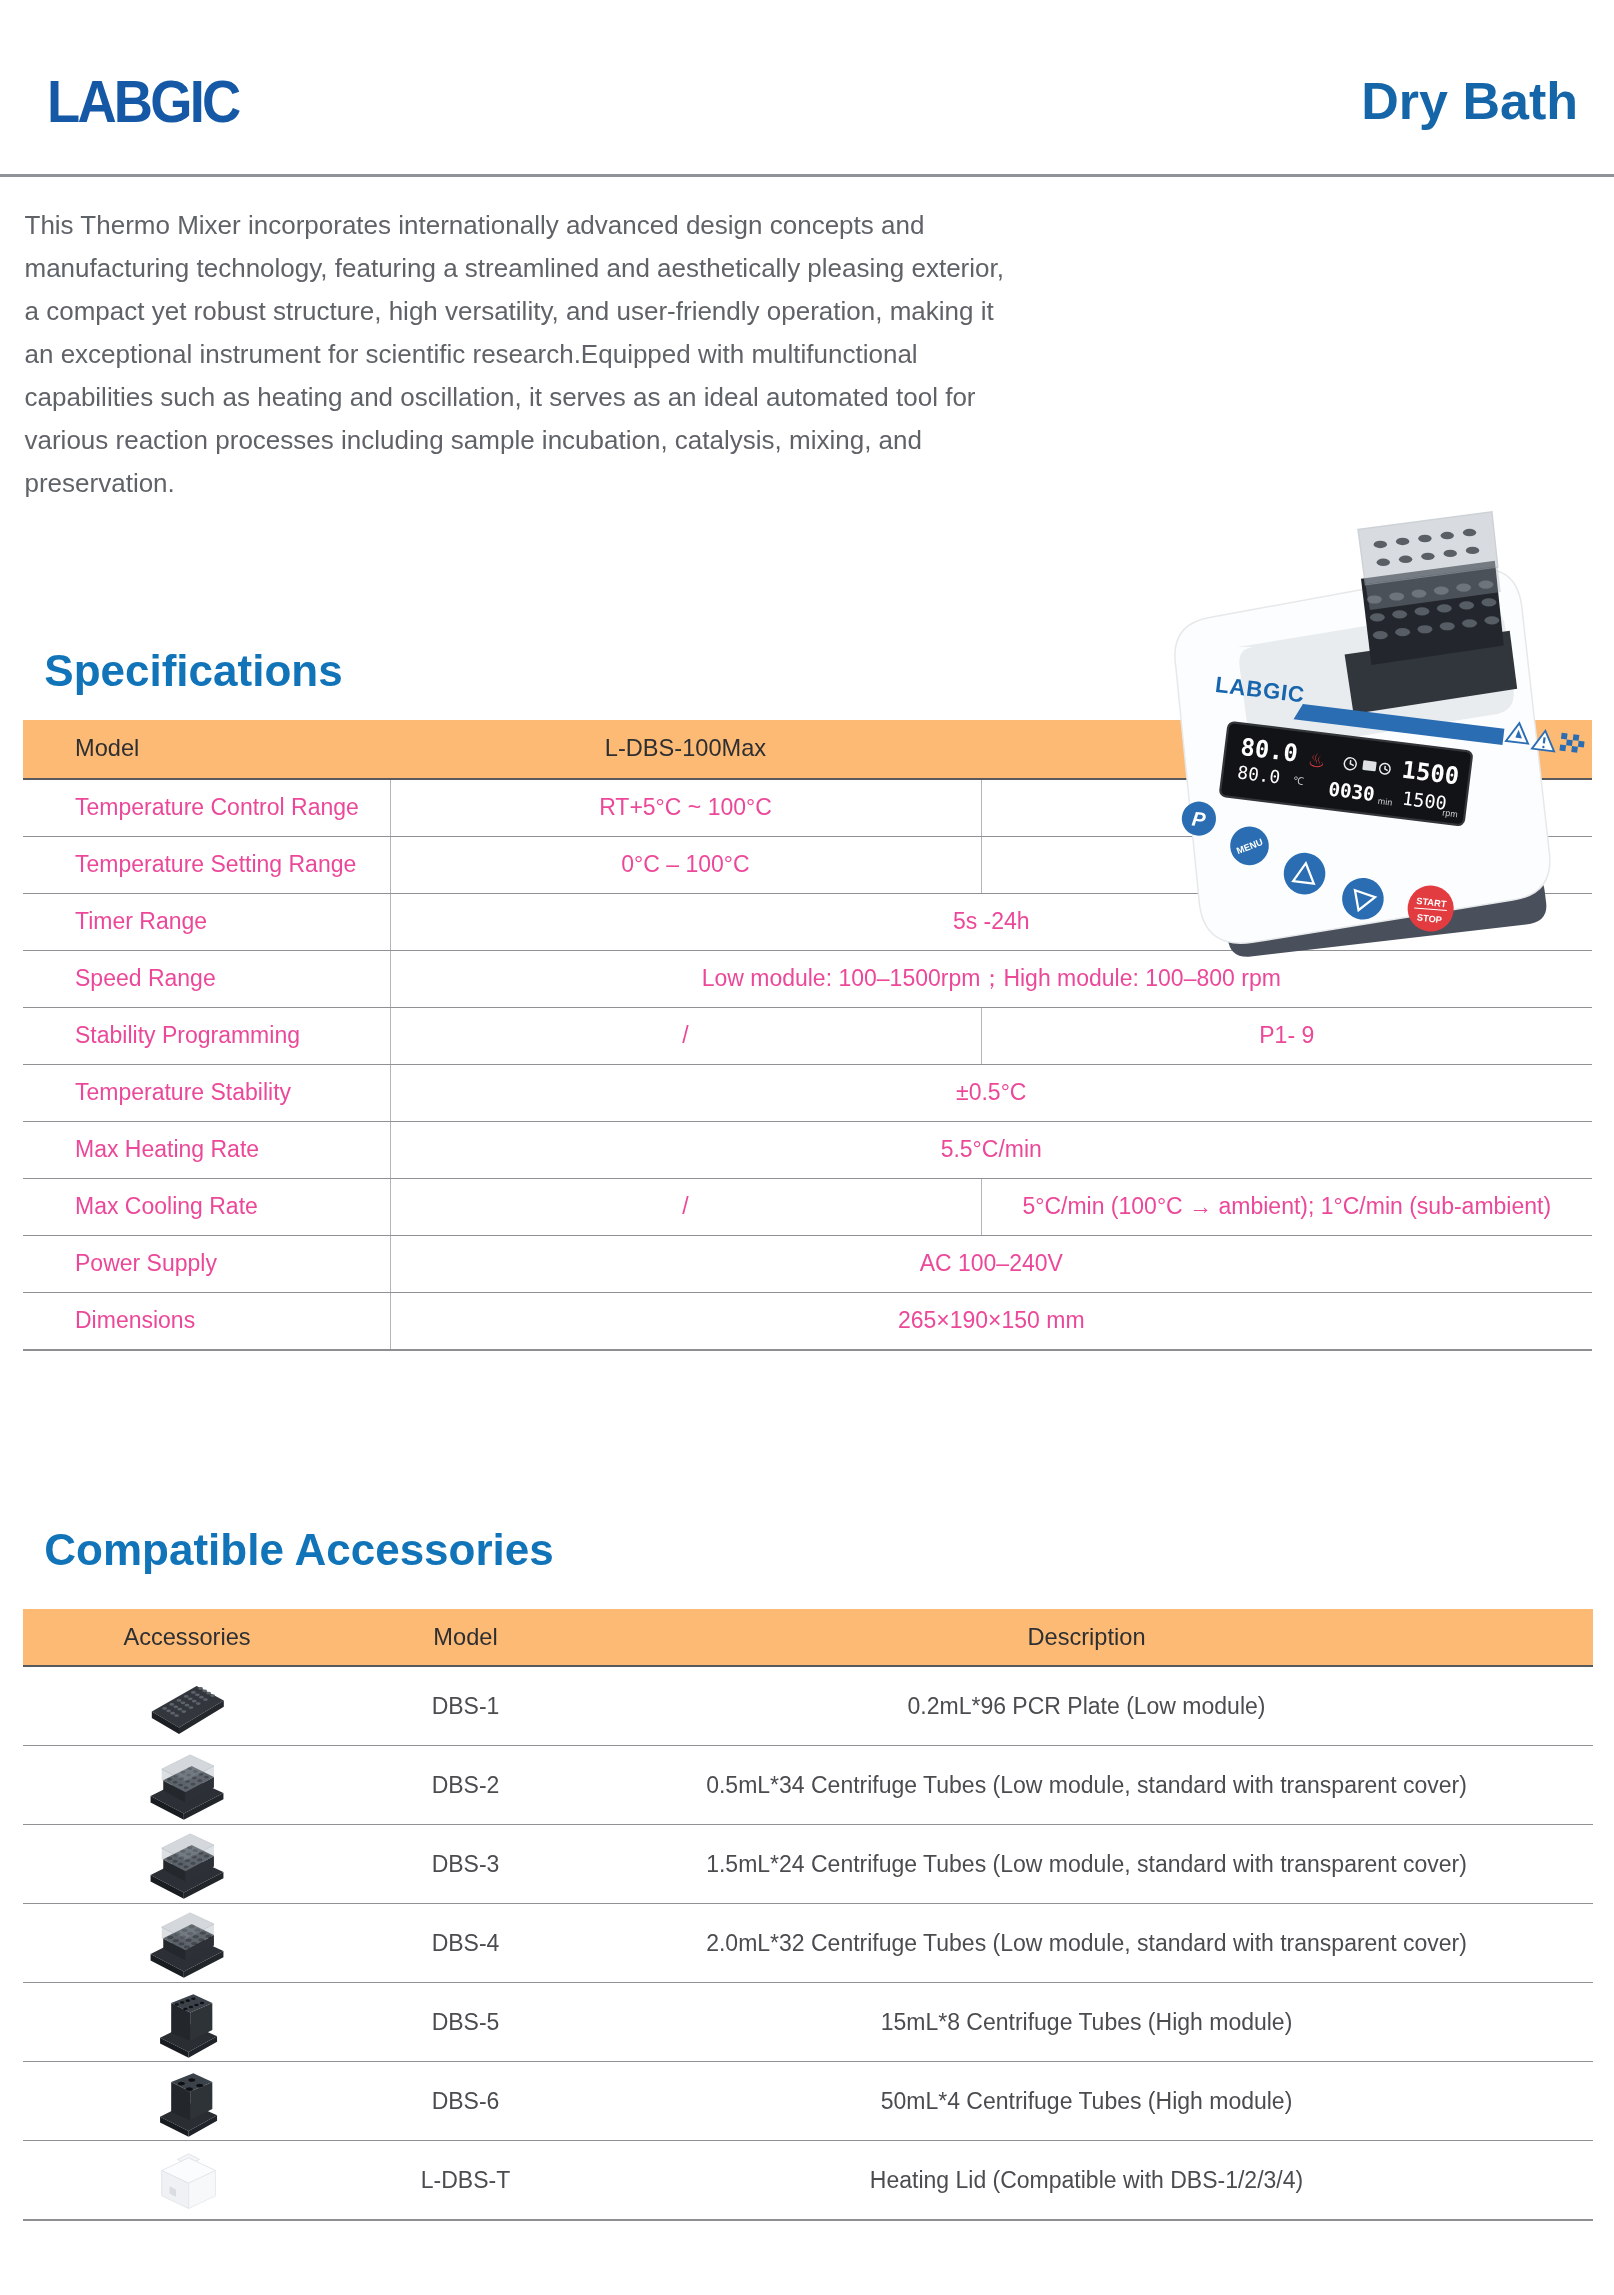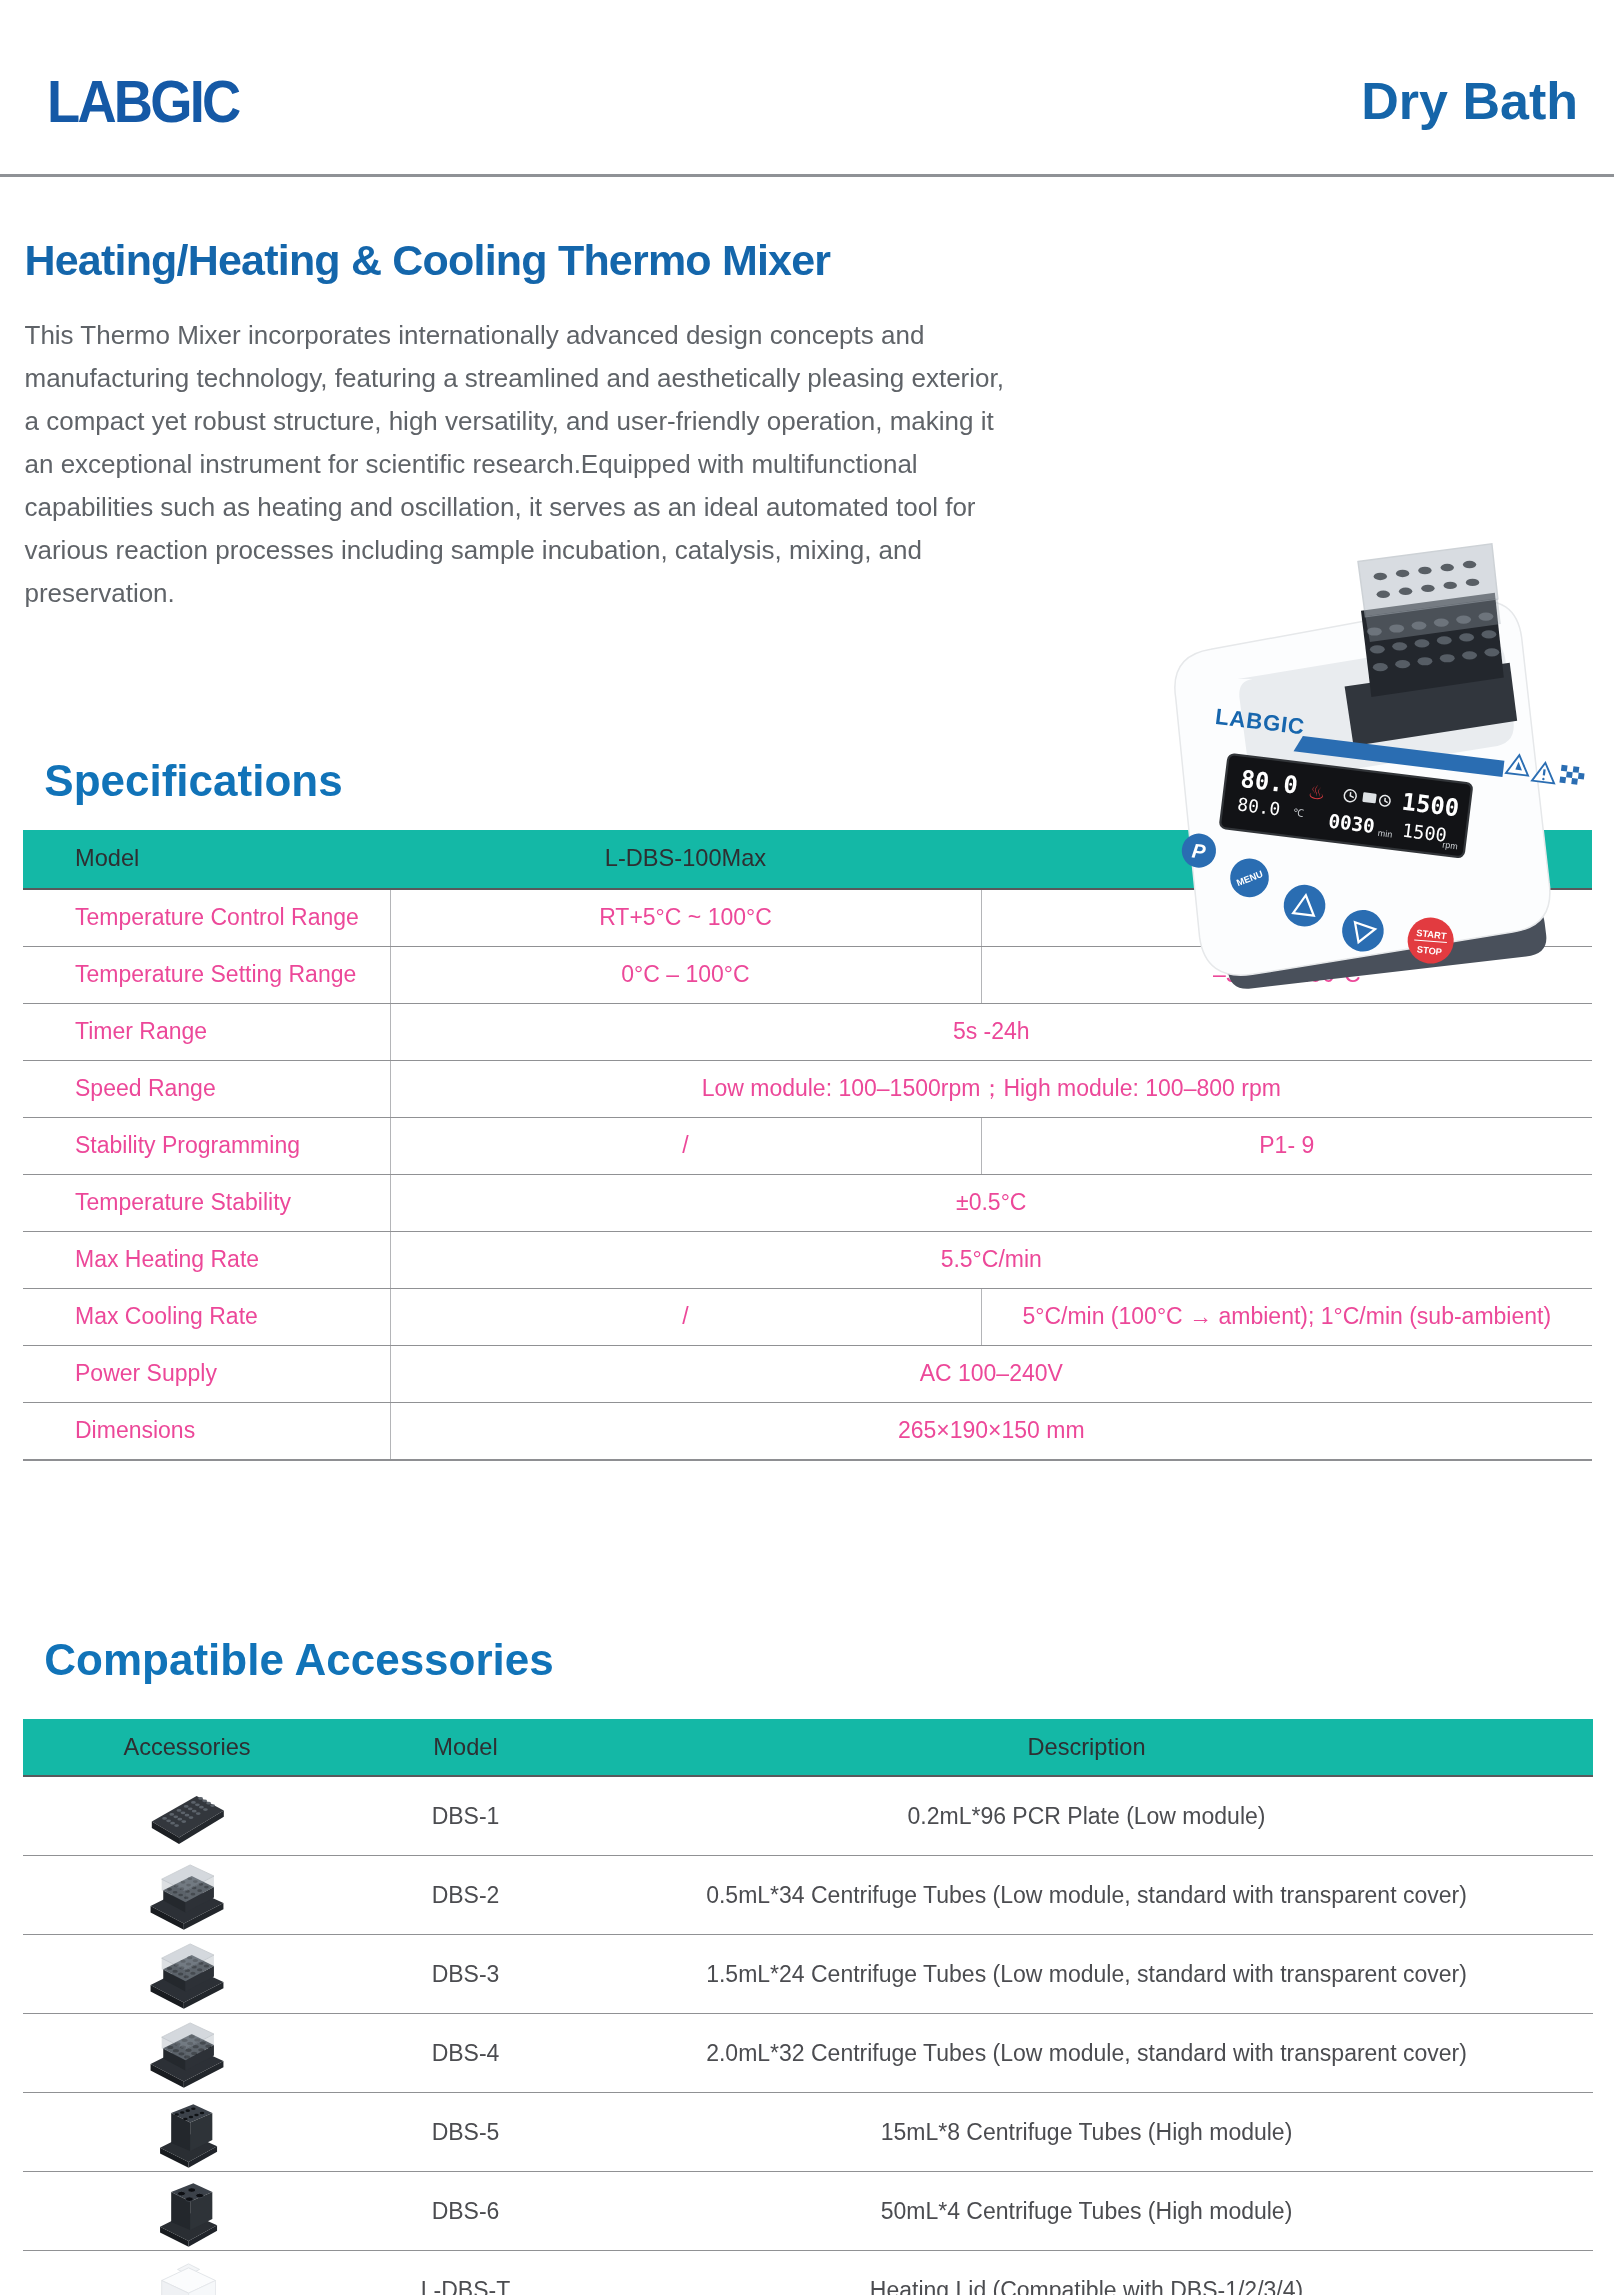--- a/index.html
+++ b/index.html
@@ -47,21 +47,21 @@
   .section-heading {
     font-size:44px; font-weight:bold; color:#1173b8;
     margin:0 0 0 21.3px; line-height:1.15;
   }
   #spec-heading { margin-top:141px; }
   #acc-heading  { margin-top:174px; }
 
   
   table { border-collapse:collapse; width:1569px; table-layout:fixed; }
   thead th {
-    background:#14b8a6; color:#2e2f32; font-weight:normal;
+    background:#fdba74; color:#2e2f32; font-weight:normal;
     font-size:23.6px; border-bottom:2.3px solid #58595c;
   }
   .spec-table { margin-top:23px; }
   .spec-table thead th { height:56px; }
   .spec-table th.left, .spec-table td.label { text-align:left; padding-left:52px; }
   .spec-table td { height:54px; font-size:23px; color:#ec4899; }
   .spec-table td.label { border-right:0.8px solid #b4b5b8; }
   .spec-table td.val { text-align:center; }
   .spec-table td.val.split { border-left:0.8px solid #b4b5b8; }
   .spec-table tbody td { border-bottom:1.5px solid #909194; }
@@ -80,21 +80,20 @@
 <body>
 
 <div class="page-header">
   <div class="logo">LABGIC</div>
   <div class="category">Dry Bath</div>
   <div class="header-rule"></div>
 </div>
 
 <div class="content">
 
-  <h1 class="product-title">Heating/Heating &amp; Cooling Thermo Mixer</h1>
   <p class="product-desc">This Thermo Mixer incorporates internationally advanced design concepts and manufacturing technology, featuring a streamlined and aesthetically pleasing exterior, a compact yet robust structure, high versatility, and user-friendly operation, making it an exceptional instrument for scientific research.Equipped with multifunctional capabilities such as heating and oscillation, it serves as an ideal automated tool for various reaction processes including sample incubation, catalysis, mixing, and preservation.</p>
 
   <div class="device-figure">
     <svg viewBox="0 0 640 660" width="476" height="492">
 
       <path d="M150 585 L540 540 q28 -3 31 24 l2 16 q3 26 -27 29 L176 652 q-28 3 -31 -24 l-2 -16 q-3 -26 27 -30 Z" fill="#49505b"></path>
 
       <path d="M75 262 Q66 205 122 196 L470 132 Q532 122 540 180 L577 510 Q585 568 528 576 L178 633 Q115 642 107 583 Z" fill="#fcfdfe" stroke="#e6e8ea" stroke-width="2"></path>
 
       <path d="M158 236 L478 183 q36 -5 40 26 l11 84 q4 30 -28 34 L208 374 q-32 4 -36 -26 l-11 -84 q-4 -25 17 -28 Z" fill="#e9ecef"></path>

